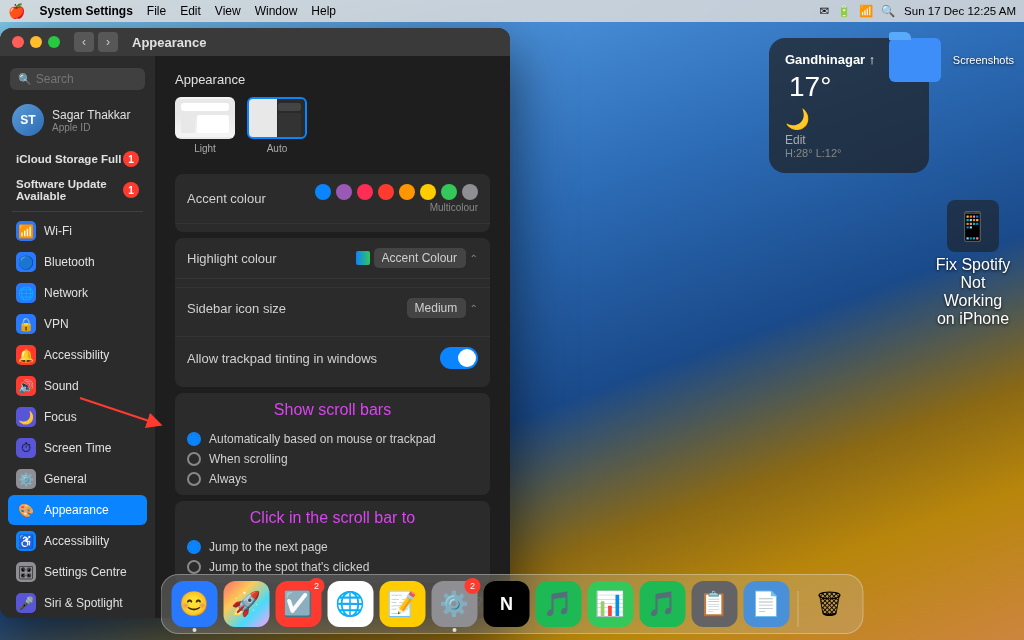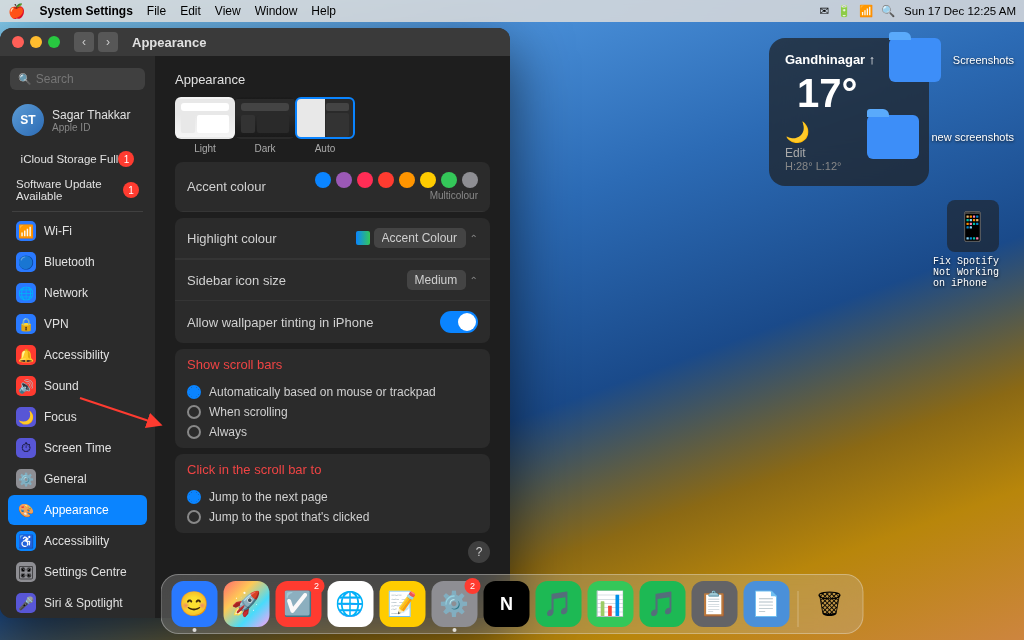--- a/index.html
+++ b/index.html
@@ -155,25 +155,26 @@
       color: white; font-size: 12px; font-weight: bold;
       flex-shrink: 0;
     }
     .user-info { flex: 1; }
     .user-name { color: #e0e0e0; font-size: 12px; font-weight: 500; }
     .user-sub { color: #888; font-size: 10px; }
 
     .sidebar-alert {
       display: flex;
       align-items: center;
-      justify-content: center;
+      justify-content: space-between;
       padding: 5px 8px;
       border-radius: 6px;
       cursor: pointer;
       margin: 1px 4px;
+      font-weight: bold;
     }
     .sidebar-alert-text { color: #e0e0e0; font-size: 11.5px; }
     .badge-red {
       background: #ff3b30;
       color: white;
       border-radius: 10px;
       min-width: 16px; height: 16px;
       font-size: 10px;
       display: flex; align-items: center; justify-content: center;
       padding: 0 4px;
@@ -217,21 +218,22 @@
 
     .section-title {
       color: #e0e0e0;
       font-size: 13px;
       font-weight: 500;
       margin-bottom: 10px;
     }
 
     .appearance-options {
       display: flex;
-      margin-bottom: 8px;
+      gap: 12px;
+      margin-bottom: 20px;
     }
     .appearance-option {
       display: flex;
       flex-direction: column;
       align-items: center;
       gap: 4px;
       cursor: pointer;
     }
     .appearance-thumb {
       width: 60px; height: 42px;
@@ -277,21 +279,21 @@
 
     .settings-block {
       background: rgba(255,255,255,0.06);
       border-radius: 8px;
       margin-bottom: 6px;
       overflow: hidden;
     }
     .settings-block .settings-row {
       background: none;
       border-radius: 0;
-      margin-bottom: 0;
+      margin-bottom: 8px;
     }
     .settings-block .settings-row + .settings-row {
       border-top: 1px solid rgba(255,255,255,0.05);
     }
 
     .select-pill {
       background: rgba(255,255,255,0.12);
       border: none;
       color: #d0d0d0;
       font-size: 12px;
@@ -332,24 +334,25 @@
       flex-shrink: 0;
       cursor: pointer;
     }
     .radio.checked {
       border-color: #0a84ff;
       background: radial-gradient(circle, #0a84ff 5px, transparent 5px);
     }
     .radio-label { color: #d0d0d0; font-size: 12px; }
 
     .subsection-title {
-      color: #ef4444;
-      font-size: 13px;
+      color: #d946ef;
+      font-size: 16px;
       font-weight: 500;
       padding: 8px 12px 4px;
+      text-align: center;
     }
 
     
     .arrow-overlay {
       position: absolute;
       top: 0; left: 0;
       width: 510px;
       height: 590px;
       pointer-events: none;
       z-index: 60;
@@ -362,21 +365,21 @@
       right: 95px;
       width: 160px;
       background: rgba(30,30,30,0.7);
       backdrop-filter: blur(20px);
       border-radius: 16px;
       padding: 14px 16px;
       color: white;
       z-index: 10;
     }
     .weather-city { font-size: 13px; font-weight: 600; }
-    .weather-temp { font-size: 40px; font-weight: 700; margin: 4px 12px; }
+    .weather-temp { font-size: 28px; font-weight: 400; margin: 4px 4px; }
     .weather-desc { font-size: 12px; color: #aaa; }
     .weather-range { font-size: 11px; color: #888; }
     .weather-icon { font-size: 20px; margin-bottom: 2px; }
 
     
     .desktop-folder {
       position: absolute;
       display: flex;
       flex-direction: row;
       align-items: center;
@@ -445,21 +448,21 @@
     
     .desktop-item {
       position: absolute;
       display: flex;
       flex-direction: column;
       align-items: center;
       gap: 4px;
       cursor: pointer;
       z-index: 10;
     }
-    .desktop-item-label { color: white; font-size: 10px; text-align: left; text-shadow: 0 1px 3px rgba(0,0,0,0.9); max-width: 80px; font-family: Liberation Mono, monospace; }
+    .desktop-item-label { color: white; font-size: 16px; text-align: center; text-shadow: 0 1px 3px rgba(0,0,0,0.9); max-width: 80px; }
   </style>
 </head>
 <body>
 
 <div id="desktop">
 
   <div id="menubar">
     <div id="menubar-left">
       <span class="apple-logo">🍎</span>
       <span style="font-weight:600">System Settings</span>
@@ -581,30 +584,20 @@
         <div class="appearance-options">
           <div class="appearance-option">
             <div class="appearance-thumb thumb-light">
               <div style="margin:4px; background:white; border-radius:3px; height:8px;"></div>
               <div style="margin:4px; display:flex; gap:2px;">
                 <div style="background:#e8e8e8; border-radius:2px; width:14px; height:18px;"></div>
                 <div style="flex:1; background:white; border-radius:2px;"></div>
               </div>
             </div>
             <span class="thumb-label">Light</span>
-          </div>
-          <div class="appearance-option">
-            <div class="appearance-thumb thumb-dark">
-              <div style="margin:4px; background:#444; border-radius:3px; height:8px;"></div>
-              <div style="margin:4px; display:flex; gap:2px;">
-                <div style="background:#333; border-radius:2px; width:14px; height:18px;"></div>
-                <div style="flex:1; background:#2a2a2a; border-radius:2px;"></div>
-              </div>
-            </div>
-            <span class="thumb-label">Dark</span>
           </div>
           <div class="appearance-option">
             <div class="appearance-thumb thumb-auto selected">
               <div style="margin:4px; display:flex; gap:2px; height:34px;">
                 <div style="flex:1; display:flex; flex-direction:column; gap:2px;">
                   <div style="background:#e8e8e8; border-radius:2px; height:8px;"></div>
                   <div style="background:#e8e8e8; border-radius:2px; flex:1;"></div>
                 </div>
                 <div style="flex:1; display:flex; flex-direction:column; gap:2px;">
                   <div style="background:#444; border-radius:2px; height:8px;"></div>
@@ -649,21 +642,21 @@
           <div class="settings-row">
             <span class="settings-row-label">Sidebar icon size</span>
             <div style="display:flex;align-items:center;gap:4px;">
               <select class="select-pill">
                 <option>Medium</option>
               </select>
               <span style="color:#888;font-size:10px;">⌃</span>
             </div>
           </div>
           <div class="settings-row">
-            <span class="settings-row-label">Allow wallpaper tinting in iPhone</span>
+            <span class="settings-row-label">Allow trackpad tinting in windows</span>
             <div class="toggle"></div>
           </div>
         </div>
 
         <div class="settings-block">
           <div class="subsection-title">Show scroll bars</div>
           <div class="radio-group">
             <div class="radio-item">
               <div class="radio checked"></div>
               <span class="radio-label">Automatically based on mouse or trackpad</span>
@@ -714,24 +707,20 @@
     <div class="weather-temp">17°</div>
     <div class="weather-icon">🌙</div>
     <div class="weather-desc">Edit</div>
     <div class="weather-range">H:28° L:12°</div>
   </div>
 
   <div class="desktop-folder" style="top:38px; right:10px;">
     <div class="folder-icon"></div>
     <span class="folder-label">Screenshots</span>
   </div>
-  <div class="desktop-folder" style="top:115px; right:10px;">
-    <div class="folder-icon"></div>
-    <span class="folder-label">new screenshots</span>
-  </div>
   <div class="desktop-item" style="top:200px; right:10px; width:82px;">
     <div style="width:52px;height:52px;background:rgba(30,30,30,0.6);border-radius:8px;display:flex;align-items:center;justify-content:center;font-size:28px;">📱</div>
     <span class="desktop-item-label">Fix Spotify Not Working on iPhone</span>
   </div>
 
   <div id="dock">
     <div class="dock-item" style="background:#2979ff;border-radius:12px;">
       <span>😊</span>
       <div class="dock-dot"></div>
     </div>

